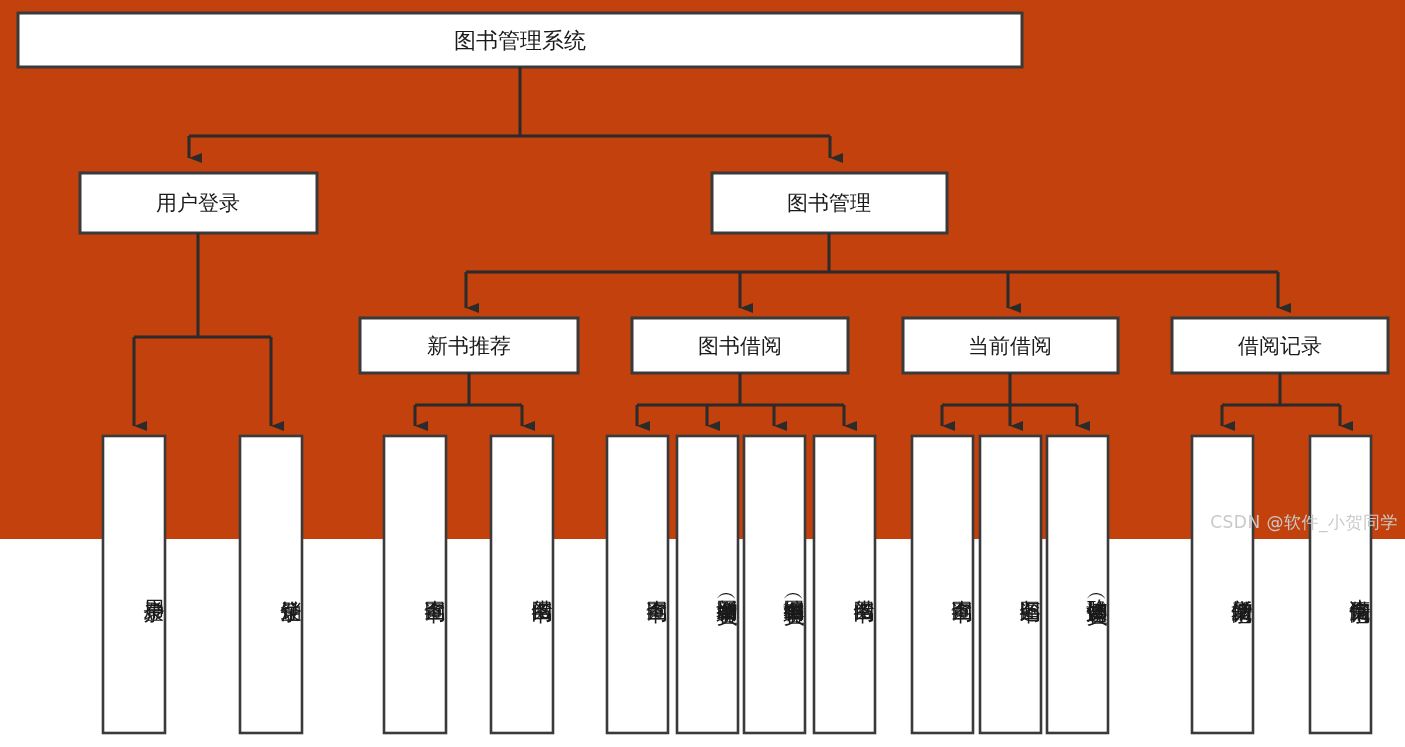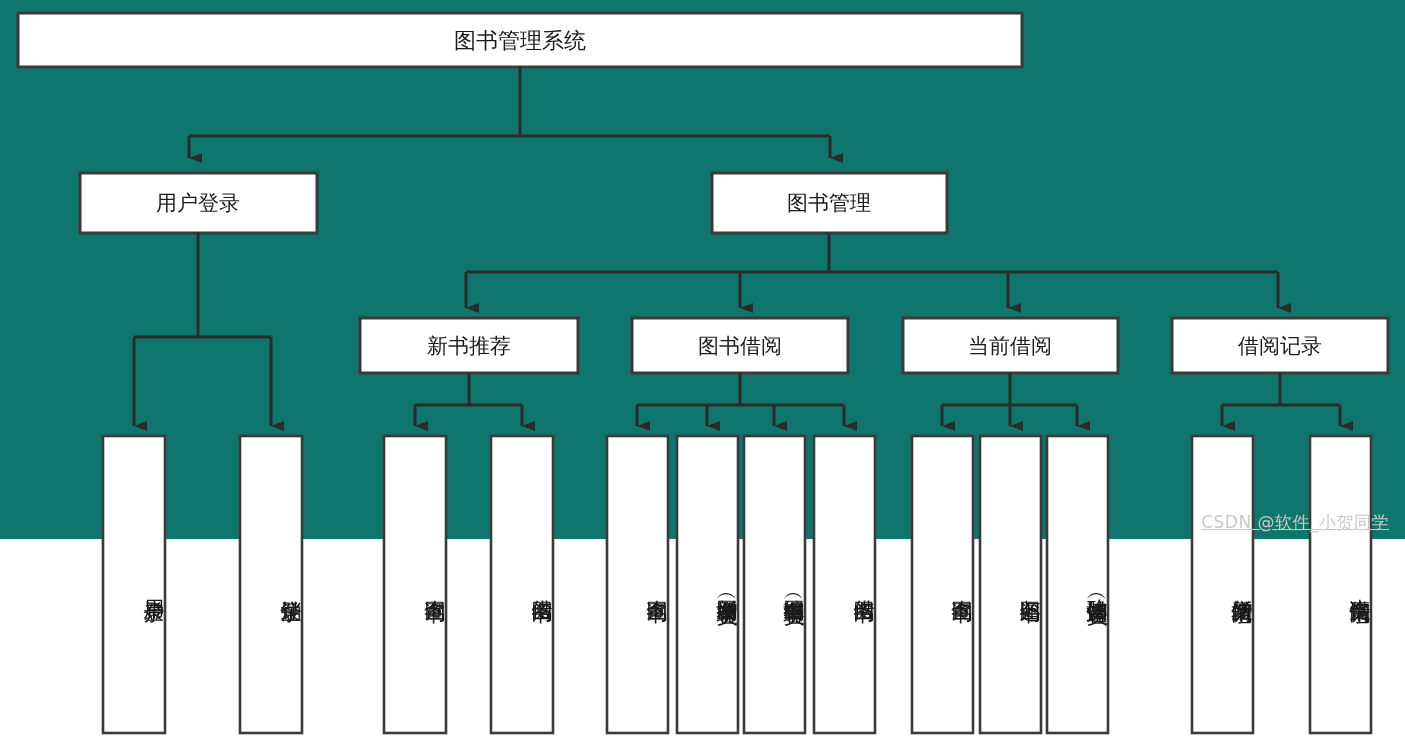--- a/index.html
+++ b/index.html
@@ -10,21 +10,21 @@
   body {
     width: 1405px;
     height: 747px;
     font-family: "Liberation Sans", "DejaVu Sans", sans-serif;
     overflow: hidden;
   }
   #diagram-root {
     position: relative;
     width: 1405px;
     height: 539px;
-    background: #0f766e;
+    background: #c2410c;
   }
   svg.diagram-svg {
     position: absolute;
     left: 0;
     top: 0;
     width: 1405px;
     height: 747px;
   }
   .node-box {
     fill: #ffffff;
@@ -69,28 +69,27 @@
     font-size: 21px;
     line-height: 1.06;
     color: #1a1a1a;
     letter-spacing: 1px;
     text-align: center;
     white-space: nowrap;
     pointer-events: none;
   }
   .watermark {
     position: absolute;
-    right: 16px;
+    right: 7px;
     bottom: 5px;
     font-family: "DejaVu Sans", "Liberation Sans", sans-serif;
     font-size: 17px;
     color: #c9c9c9;
     white-space: nowrap;
     letter-spacing: 0.5px;
-    text-decoration: underline;
   }
 </style>
 </head>
 <body>
 
 <div id="diagram-root">
 
   <svg class="diagram-svg" viewBox="0 0 1405 747" xmlns="http://www.w3.org/2000/svg">
     <defs>
       <marker id="arrowdown" markerWidth="12" markerHeight="14" refX="6" refY="13" orient="auto" markerUnits="userSpaceOnUse">

